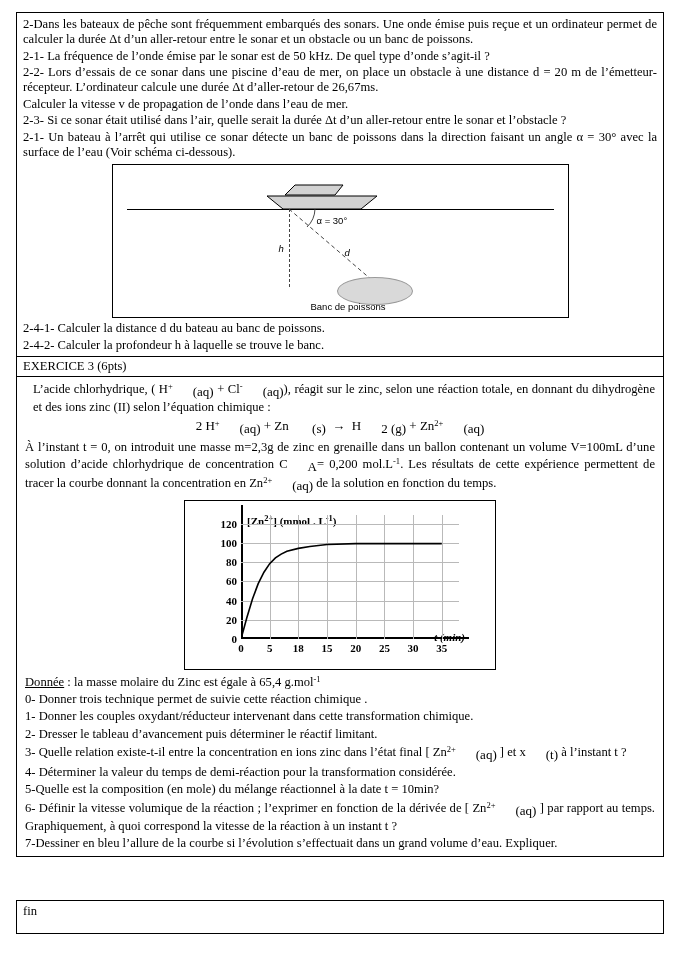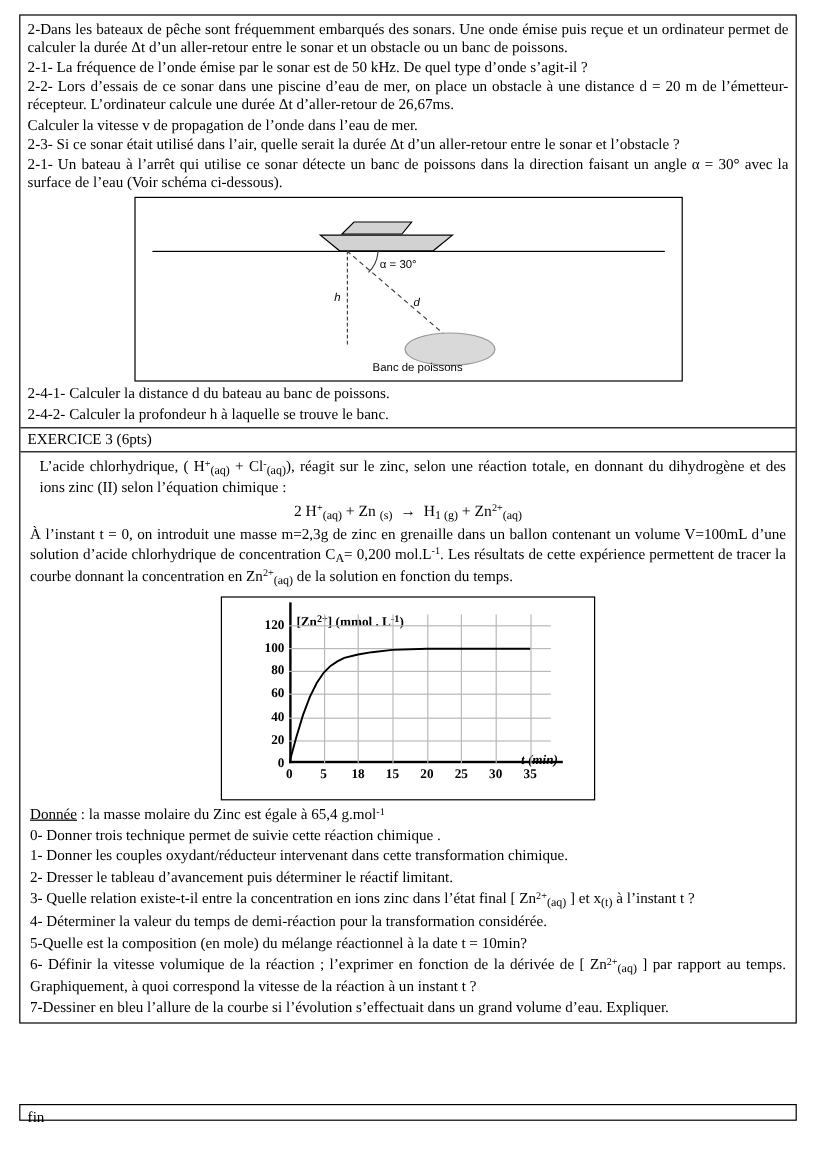--- a/index.html
+++ b/index.html
@@ -51,21 +51,21 @@
     margin-bottom: 2px;
   }
   .indent {
     padding-left: 8px;
   }
   .eq {
     text-align: center;
     font-size: 13px;
     margin: 3px 0 3px 0;
   }
-  sub { font-size: 10px; vertical-align: -0.25em; }
+  sub { font-size: 13px; vertical-align: -0.25em; margin-left: 20px; }
   sup { font-size: 8.5px; vertical-align: 0.45em; }
   .underline { text-decoration: underline; }
   
   .fig-sonar {
     border: 1.2px solid #000;
     width: 455px;
     height: 152px;
     margin: 4px auto 3px auto;
     position: relative;
     background: #fff;
@@ -179,21 +179,21 @@
     bottom: 26px;
     font-size: 11px;
     font-style: italic;
     font-weight: bold;
   }
   .fin-box {
     position: absolute;
     left: 16px;
     right: 16px;
     bottom: 26px;
-    height: 14px;
+    height: 34px;
     border: 1.5px solid #000;
     font-size: 12.6px;
     padding: 3px 6px;
     box-sizing: border-box;
   }
   .qline { margin-bottom: 3px; }
 </style>
 </head>
 <body>
 
@@ -237,21 +237,21 @@
     </div>
 
     <div class="ex-header">EXERCICE 3 (6pts)</div>
 
     <div class="sec2">
       <p class="line just indent">
         L’acide chlorhydrique, ( H<sup>+</sup><sub>(aq)</sub> + Cl<sup>-</sup><sub>(aq)</sub>), réagit sur le zinc, selon une réaction totale, en donnant du dihydrogène et des ions zinc (II) selon  l’équation chimique :
       </p>
 
       <p class="eq">
-        2 H<sup>+</sup><sub>(aq)</sub> + Zn <sub>(s)</sub> &nbsp;→&nbsp; H<sub>1 (g)</sub> + Zn<sup>2+</sup><sub>(aq)</sub>
+        2 H<sup>+</sup><sub>(aq)</sub> + Zn <sub>(s)</sub> &nbsp;→&nbsp; H<sub>2 (g)</sub> + Zn<sup>2+</sup><sub>(aq)</sub>
       </p>
 
       <p class="line just">
         À l’instant t = 0, on introduit une masse m=2,3g de zinc en grenaille dans un ballon contenant un volume V=100mL d’une solution d’acide chlorhydrique de concentration C<sub>A</sub>= 0,200 mol.L<sup>-1</sup>. Les résultats de cette expérience permettent de tracer la courbe donnant la concentration en Zn<sup>2+</sup><sub>(aq)</sub> de la solution en fonction du temps.
       </p>
 
       <div class="fig-graph">
         <div class="ylabel">
           [Zn<sup>2+</sup>] (mmol . L<sup>-1</sup>)
         </div>

